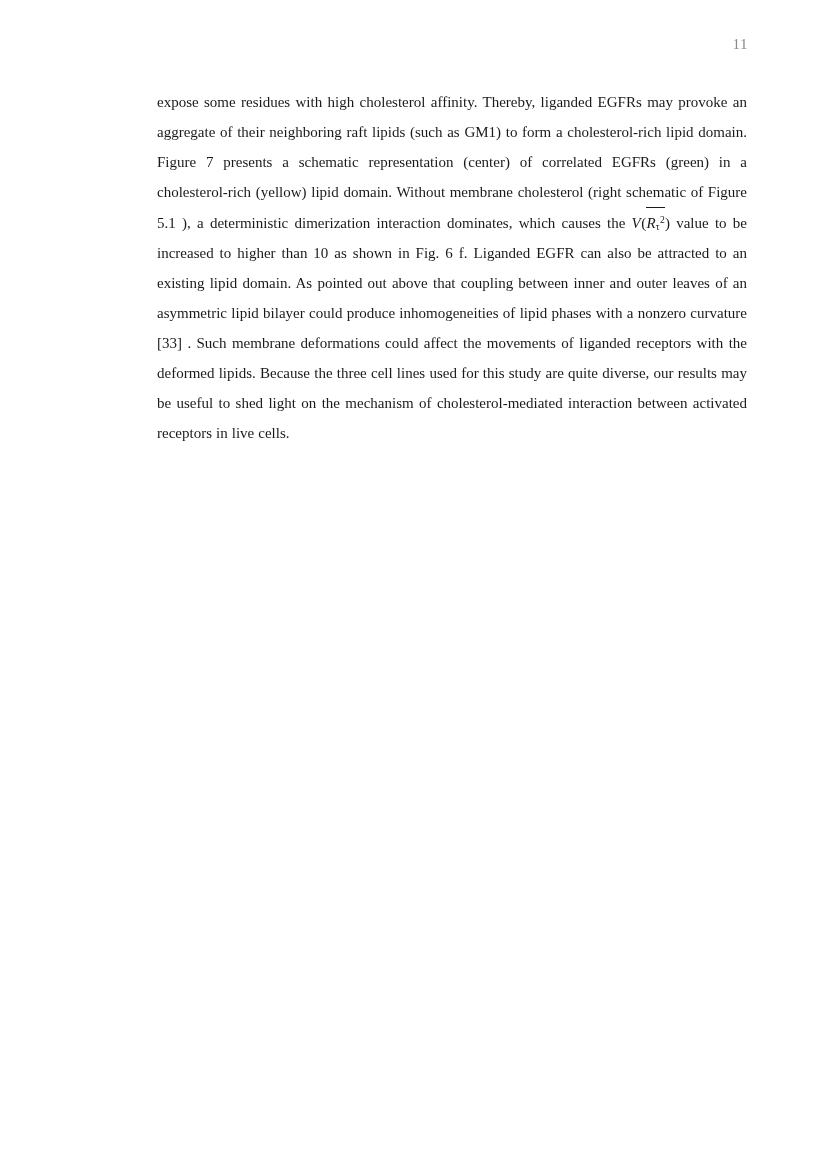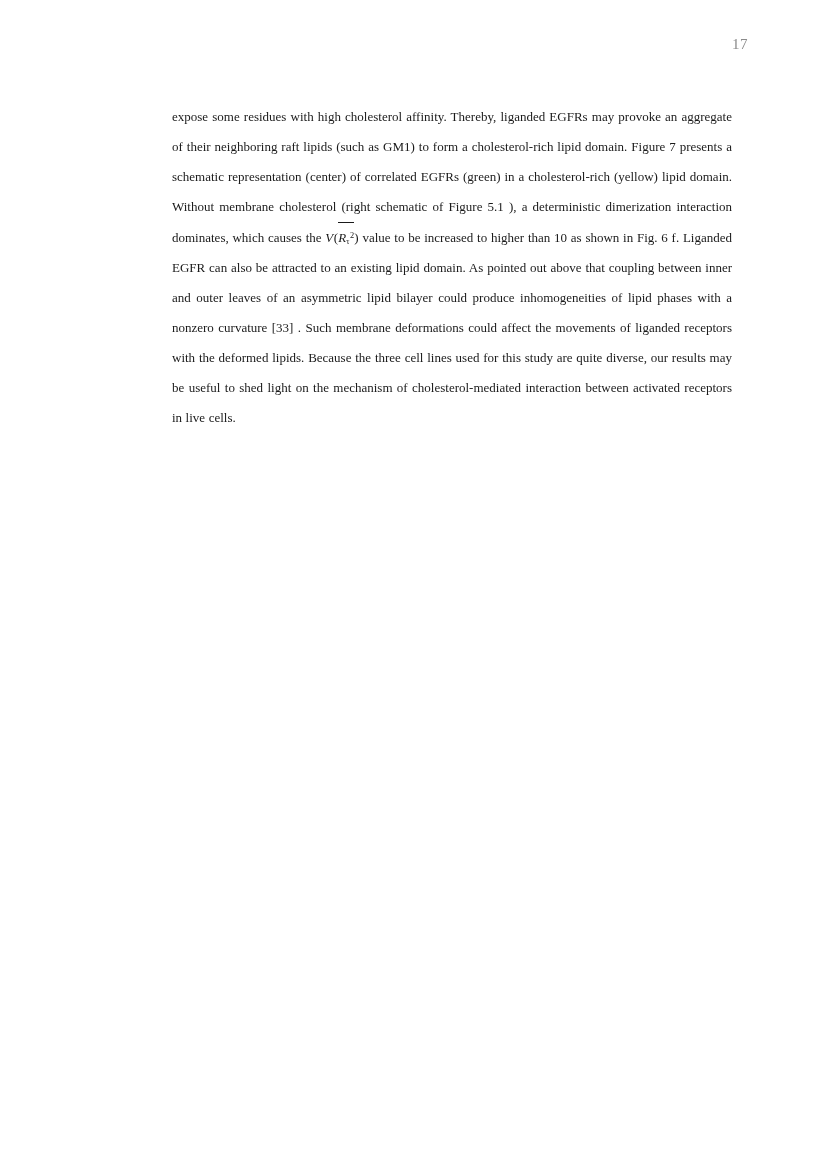--- a/index.html
+++ b/index.html
@@ -38,23 +38,23 @@
 
   
   .text-column {
     position: absolute;
     left: 156px;
     top: 86px;
     width: 592px;
   }
 
   .body-paragraph {
-    margin: 16px;
+    margin: 1px;
     font-family: "Liberation Serif", "DejaVu Serif", serif;
-    font-size: 13px;
+    font-size: 15px;
     line-height: 30px;
     color: #1a1a1a;
     text-align: justify;
     text-justify: inter-word;
     hyphens: none;
     word-spacing: 0.02em;
   }
 
   
   .math {
@@ -98,19 +98,19 @@
     font-style: normal;
     vertical-align: 0.5em;
     line-height: 0;
   }
 </style>
 </head>
 <body>
 
 <div class="page">
 
-  <div class="folio">17</div>
+  <div class="folio">11</div>
 
   <div class="text-column">
     <p class="body-paragraph"><span>expose some residues with high cholesterol affinity. Thereby, liganded EGFRs may provoke an aggregate of their neighboring raft lipids (such as GM1) to form a cholesterol-rich lipid domain. Figure 7 presents a schematic representation (center) of correlated EGFRs (green) in a cholesterol-rich (yellow) lipid domain. Without membrane cholesterol (right schematic of Figure 5.1 ), a deterministic dimerization interaction dominates, which causes the </span><span class="math"><span class="mvar">V</span><span class="paren">(</span><span class="overline-group"><span class="mvar-r">R</span><sub>τ</sub><sup>2</sup></span><span class="paren">)</span></span><span> value to be increased to higher than 10 as shown in Fig. 6 f. Liganded EGFR can also be attracted to an existing lipid domain. As pointed out above that coupling between inner and outer leaves of an asymmetric lipid bilayer could produce inhomogeneities of lipid phases with a nonzero curvature [33] . Such membrane deformations could affect the movements of liganded receptors with the deformed lipids. Because the three cell lines used for this study are quite diverse, our results may be useful to shed light on the mechanism of cholesterol-mediated interaction between activated receptors in live cells.</span></p>
   </div>
 
 </div>
 
 </body></html>

